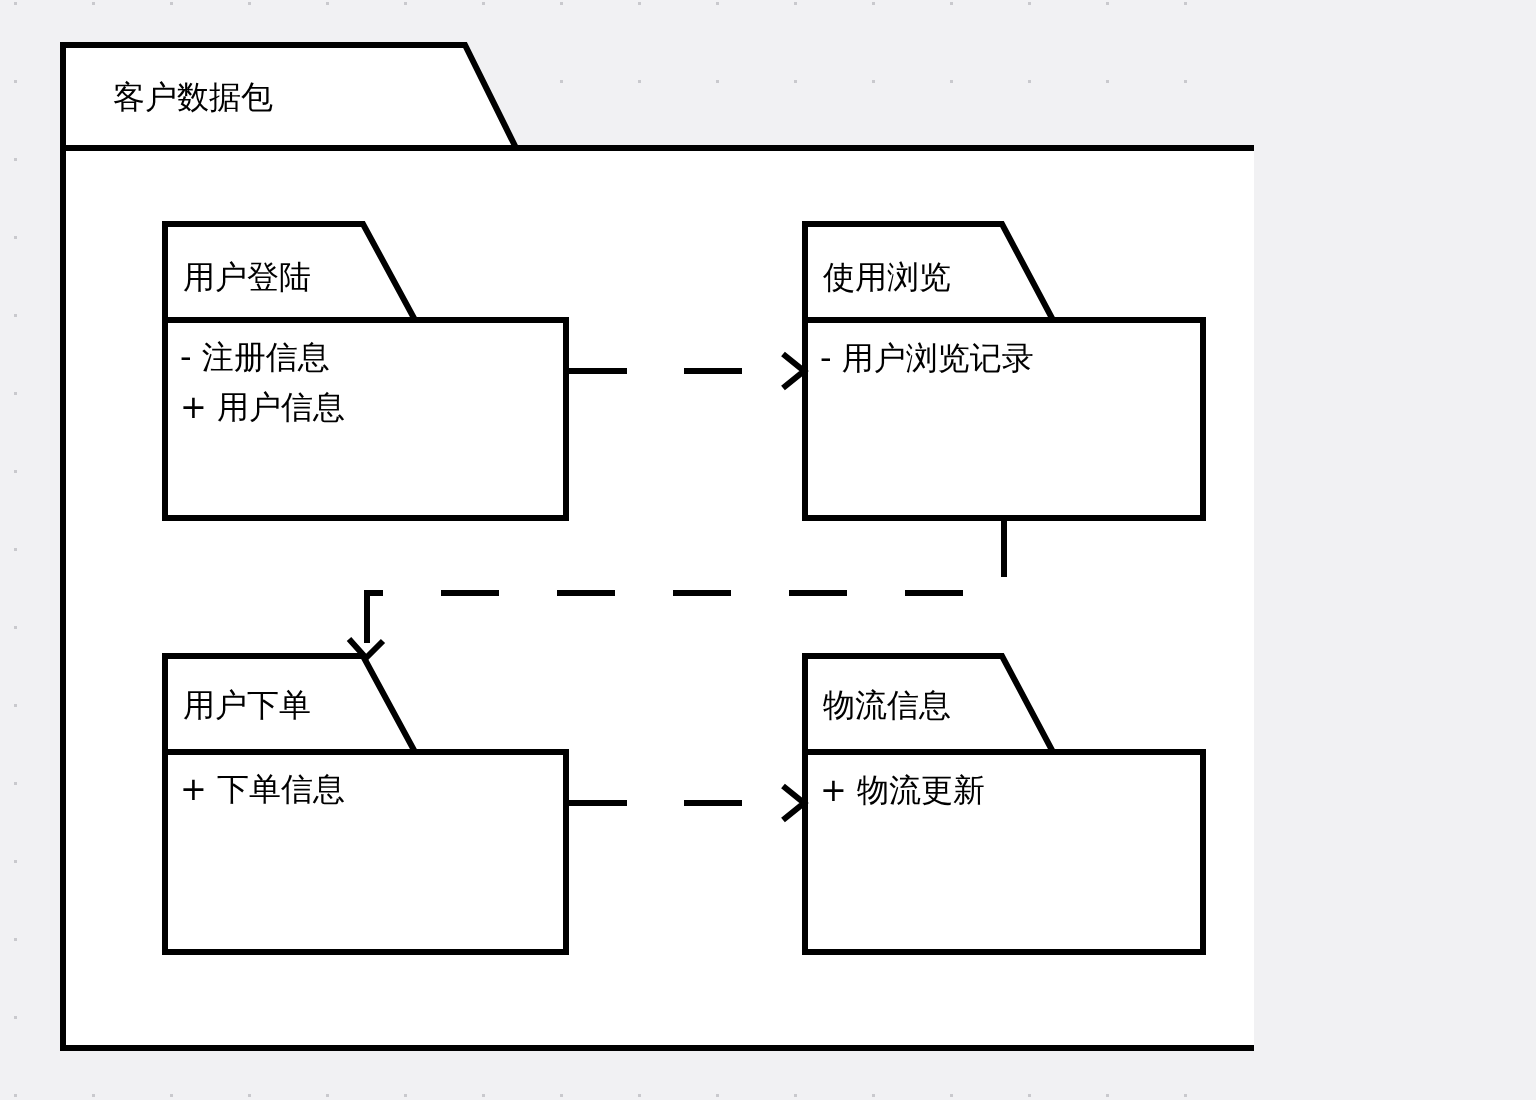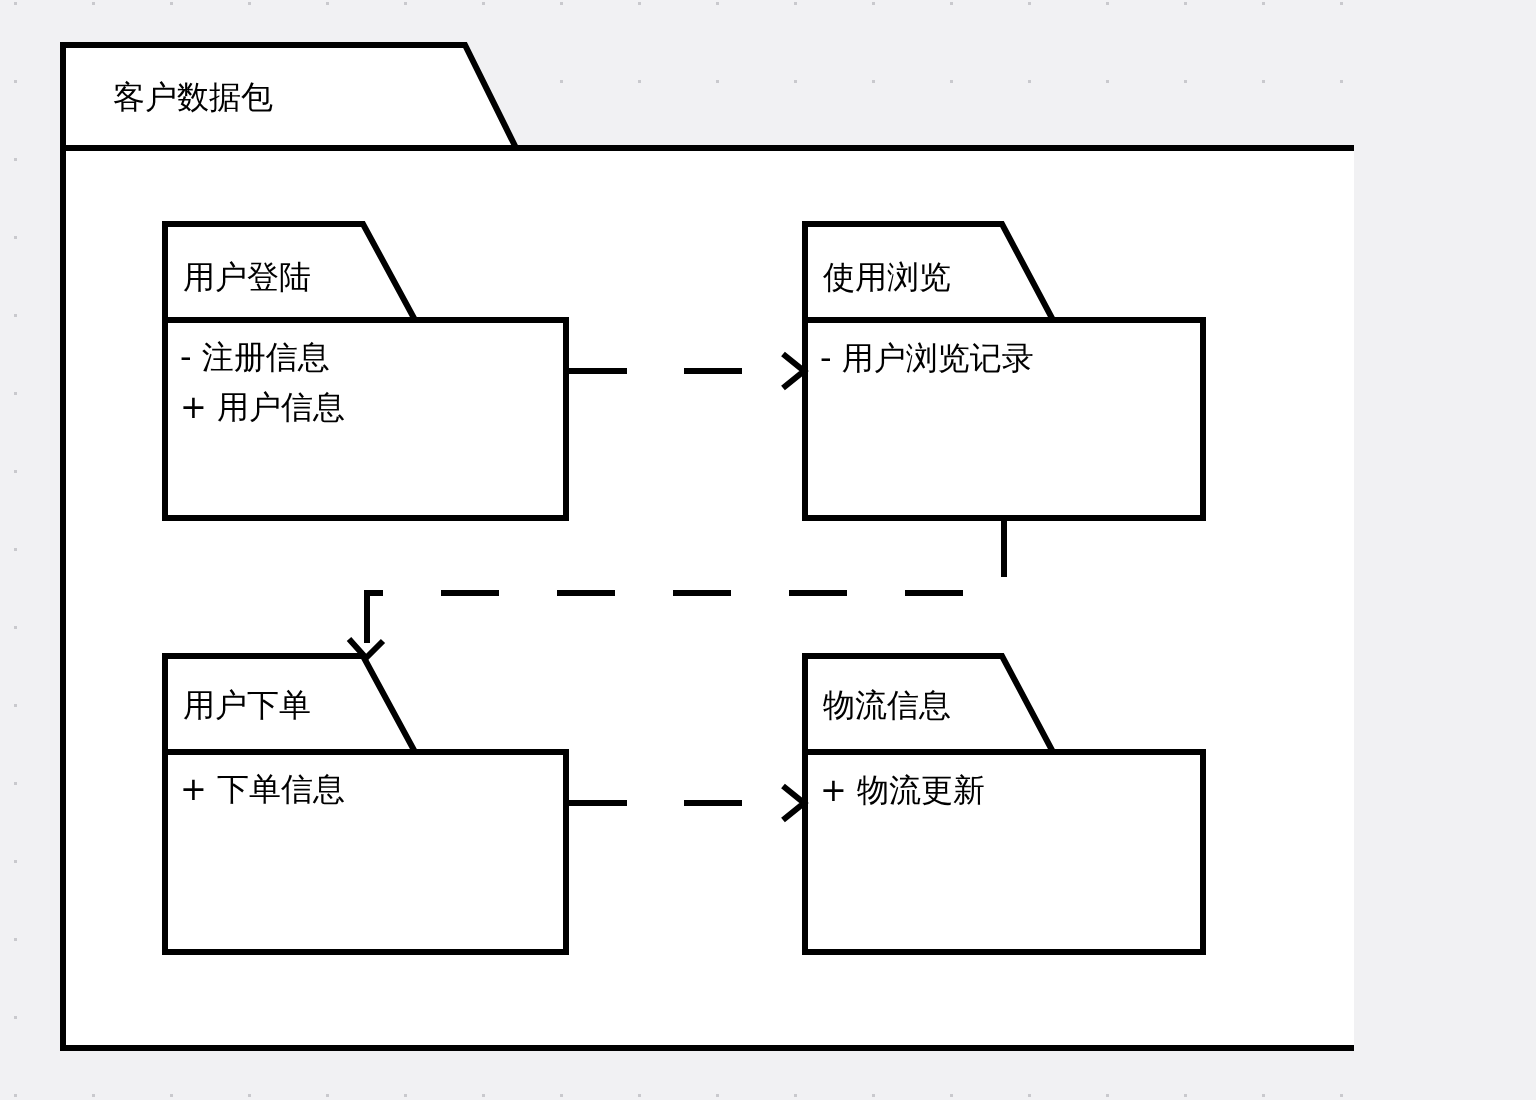--- a/index.html
+++ b/index.html
@@ -2,21 +2,21 @@
 <html><head>
 <meta charset="utf-8">
 <style>
   html, body {
     margin: 0;
     padding: 0;
     background: #f1f1f3;
     font-family: "DejaVu Sans", "Liberation Sans", sans-serif;
   }
   .canvas-wrap {
-    width: 1354px;
+    width: 1254px;
     height: 1100px;
     position: relative;
     overflow: hidden;
   }
   svg { display: block; }
   .pkg-shape {
     fill: #ffffff;
     stroke: #000000;
     stroke-width: 6;
     stroke-linejoin: miter;

